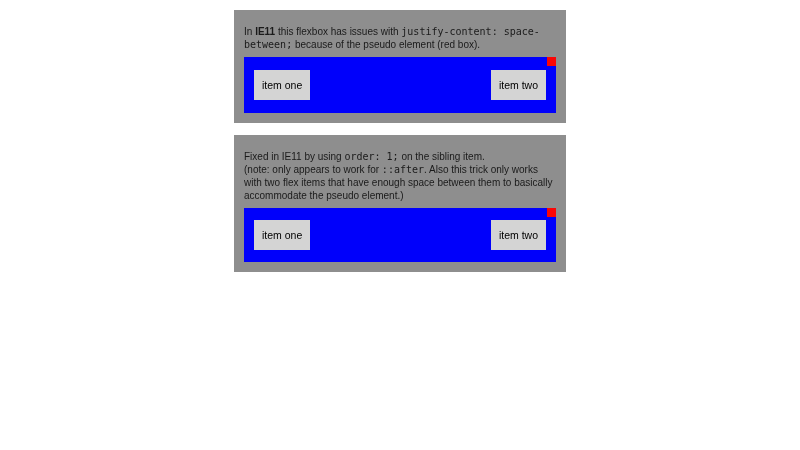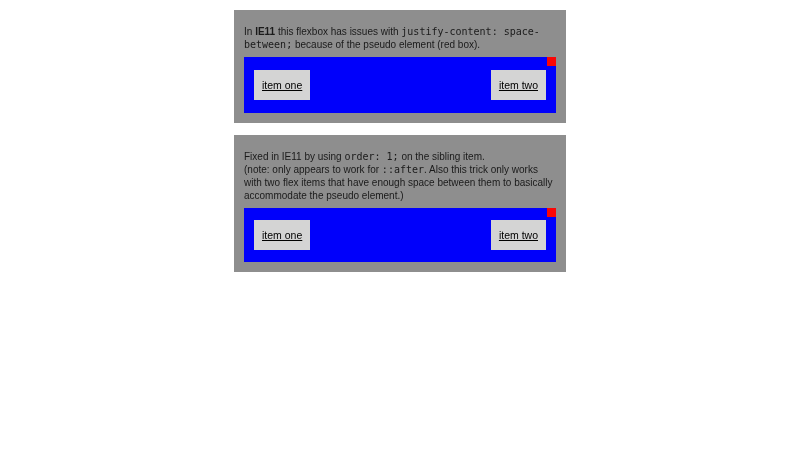--- a/index.html
+++ b/index.html
@@ -38,21 +38,20 @@
     font-size: 10px;
   }
   .flex-container {
     position: relative;
     box-sizing: border-box;
     display: flex;
     justify-content: space-between;
     align-items: center;
     background: var(--flex-blue, #0000ff);
     padding: 0 10px;
-    text-decoration: underline;
   }
   .flex-container.tall { height: 56px; }
   .flex-container.short { height: 54px; }
   .flex-item {
     background: var(--item-gray, #d3d3d3);
     color: #000000;
     font-size: 10.5px;
     line-height: 12px;
     padding: 9px 8px;
     white-space: nowrap;

